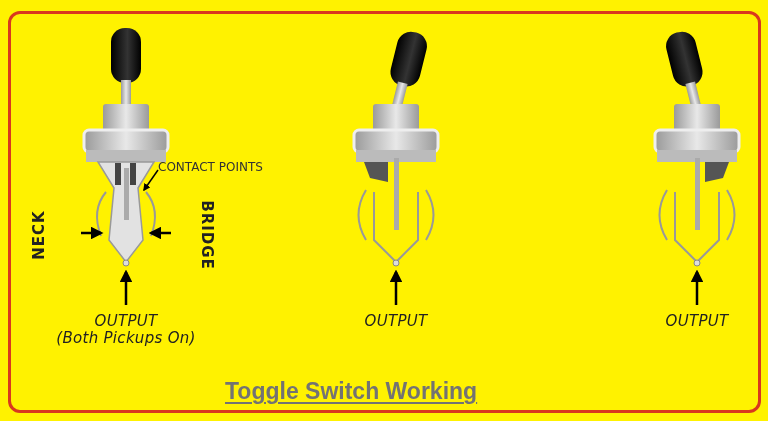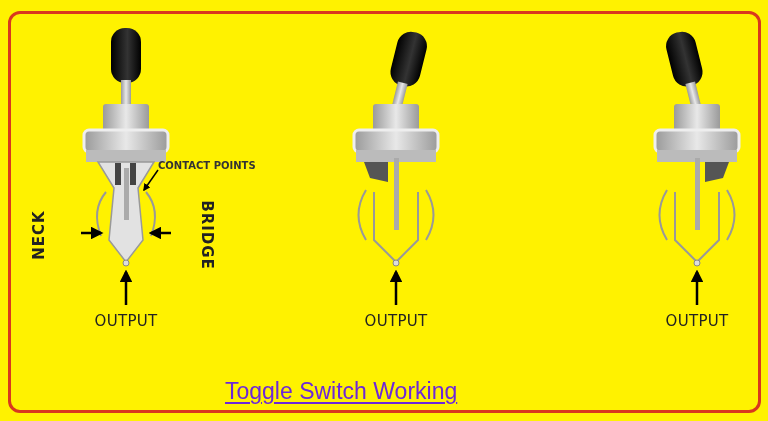--- a/index.html
+++ b/index.html
@@ -1,25 +1,25 @@
 <!DOCTYPE html>
 <html><head>
 <meta charset="utf-8">
 <style>
   html, body { margin:0; padding:0; }
   body { width:768px; height:421px; background:#fff200; position:relative; overflow:hidden;
          font-family:"DejaVu Sans", sans-serif; }
   .frame { position:absolute; left:8px; top:11px; width:747px; height:396px;
            border:3px solid #d9381e; border-radius:12px; box-sizing:content-box; }
   svg.diagram { position:absolute; left:0; top:0; }
-  .label { position:absolute; text-align:center; color:#222; font-size:15px; line-height:17px; letter-spacing:0.3px; }
+  .label { position:absolute; text-align:center; color:#222; font-size:15px; line-height:17px; letter-spacing:0.3px;font-style:italic; }
   .vlabel { position:absolute; color:#222; font-size:15px; font-weight:bold; letter-spacing:1px; white-space:nowrap; }
-  .contact { position:absolute; font-size:10px; font-weight:bold; color:#333; white-space:nowrap; }
-  .title { position:absolute; left:225px; top:378px; font-family:"Liberation Sans", sans-serif; font-weight:normal;
-           font-size:23px; color:#6d28d9; text-decoration:underline; text-decoration-thickness:2px; text-underline-offset:3px; white-space:nowrap; }
+  .contact { position:absolute; font-size:12px; font-weight:normal; color:#333; white-space:nowrap; }
+  .title { position:absolute; left:225px; top:378px; font-family:"Liberation Sans", sans-serif; font-weight:bold;
+           font-size:23px; color:#737373; text-decoration:underline; text-decoration-thickness:2px; text-underline-offset:3px; white-space:nowrap; }
 </style>
 </head>
 <body>
 
 <div class="frame"></div>
 
 <svg class="diagram" width="768" height="421" viewBox="0 0 768 421">
   <defs>
     <linearGradient id="metal" x1="0" x2="1" y1="0" y2="0">
       <stop offset="0" stop-color="#9a9a9a"></stop>
@@ -86,20 +86,21 @@
     <circle cx="0" cy="263" r="3" fill="#ddd" stroke="#888"></circle>
     <line x1="0" y1="305" x2="0" y2="272" stroke="#000" stroke-width="2.5" marker-end="url(#arrow)"></line>
   </g>
 </svg>
 
 <div class="contact" style="left:158px;top:160px;">CONTACT POINTS</div>
 <div class="vlabel" style="left:14px;top:226px;transform:rotate(-90deg);">NECK</div>
 <div class="vlabel" style="left:172px;top:226px;transform:rotate(90deg);">BRIDGE</div>
 <div class="label" style="left:26px;top:313px;width:200px;">
   <div>OUTPUT</div>
+  <div>(Both Pickups On)</div>
 </div>
 
 <div class="label" style="left:316px;top:313px;width:160px;">
   <div>OUTPUT</div>
 </div>
 
 <div class="label" style="left:627px;top:313px;width:140px;">
   <div>OUTPUT</div>
 </div>
 

